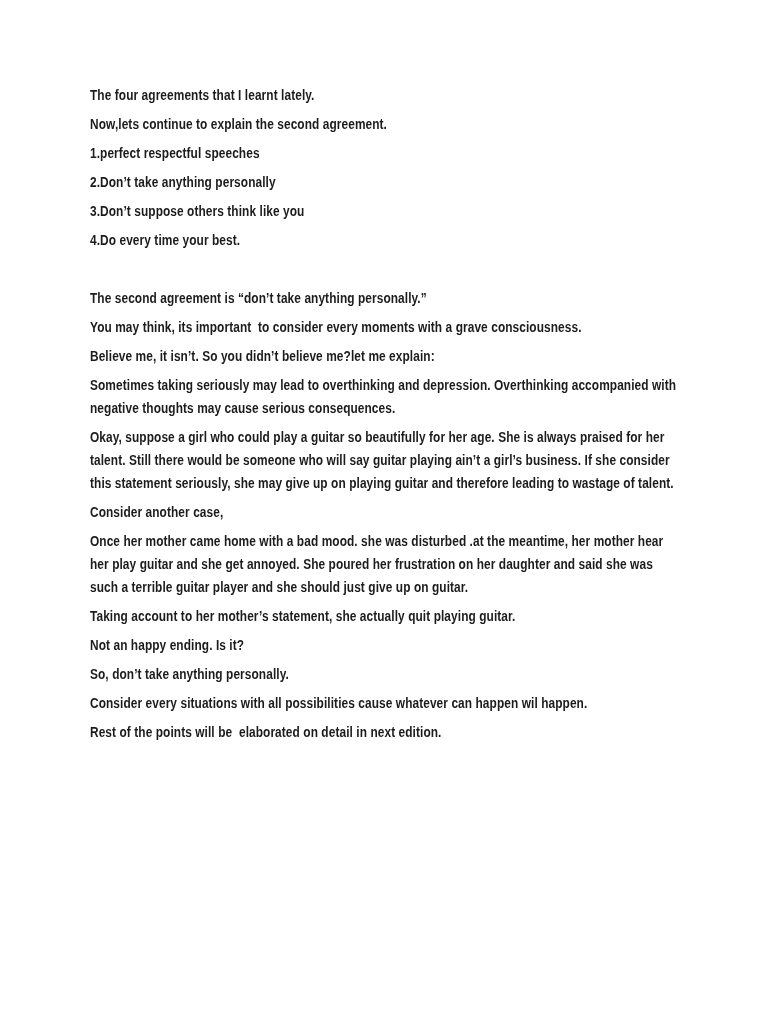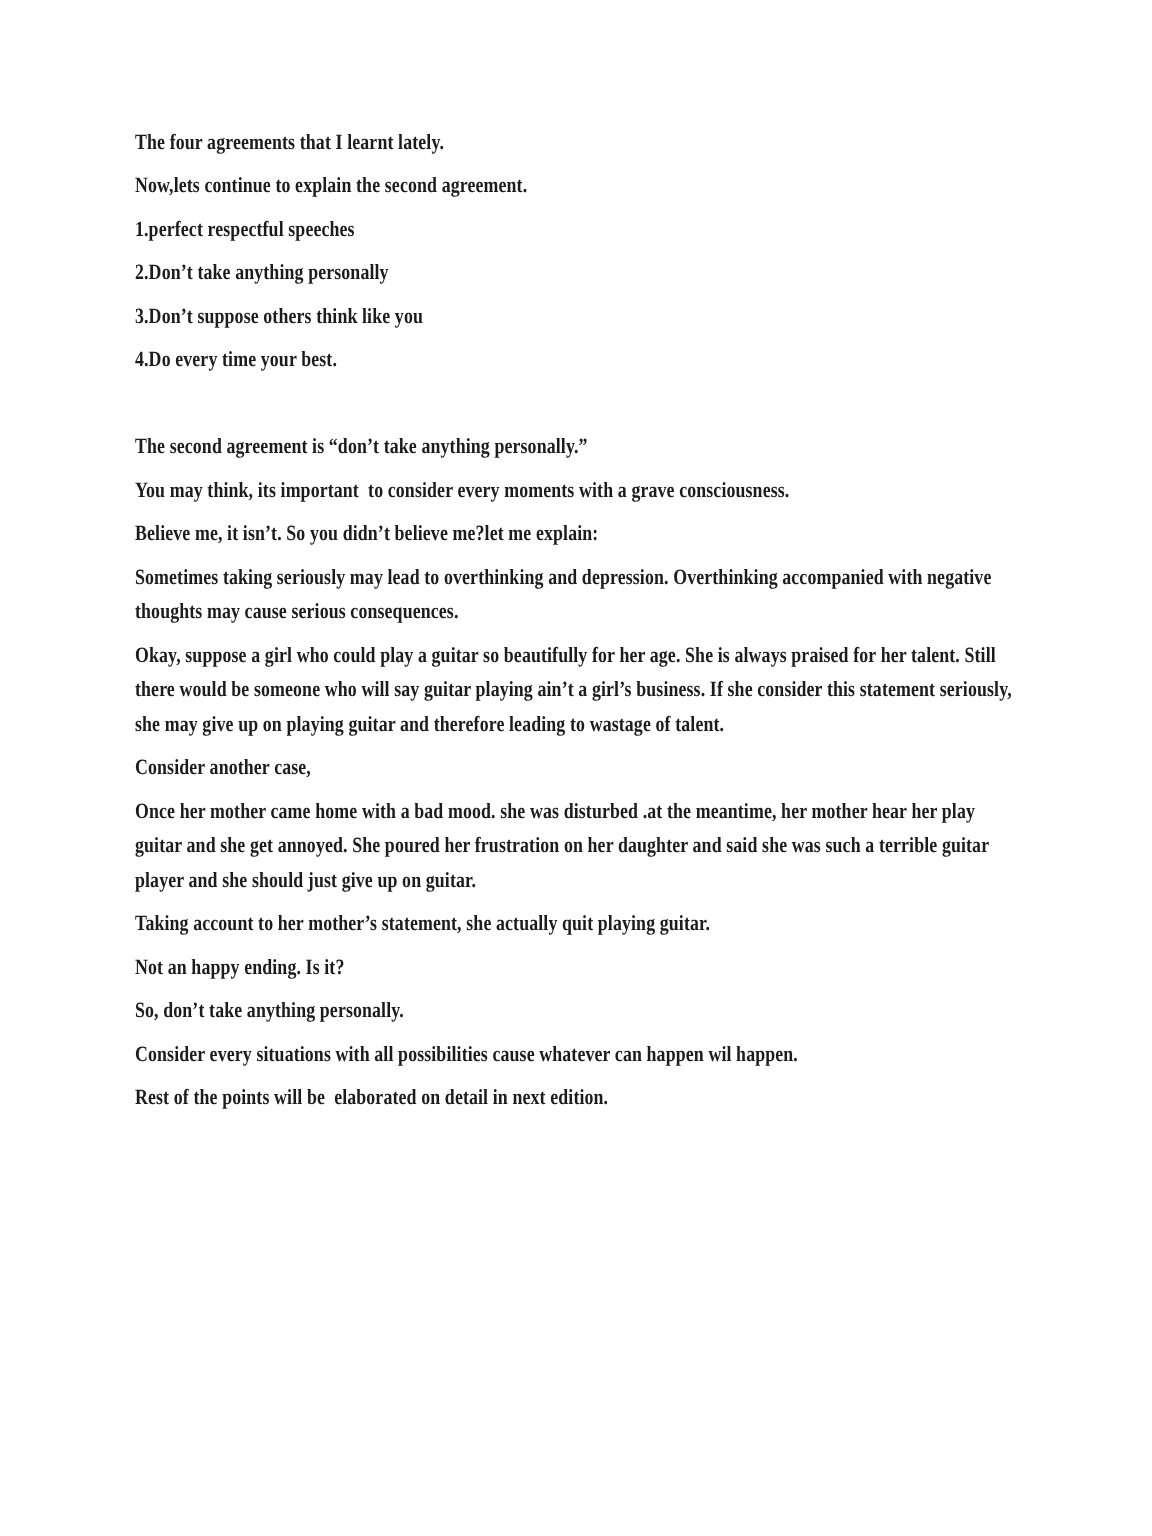--- a/index.html
+++ b/index.html
@@ -6,21 +6,21 @@
     margin: 0;
     padding: 0;
     background: #ffffff;
   }
   .page {
     position: relative;
     width: 768px;
     height: 1024px;
     background: #ffffff;
     overflow: hidden;
-    font-family: Liberation Serif, serif;
+    font-family: Liberation Sans, sans-serif;
   }
   .page-text {
     position: absolute;
     top: 84px;
     left: 90px;
     width: 720px;                 
     transform: scaleX(0.82);      
     transform-origin: 0 0;
     color: #1c1c1c;
   }

